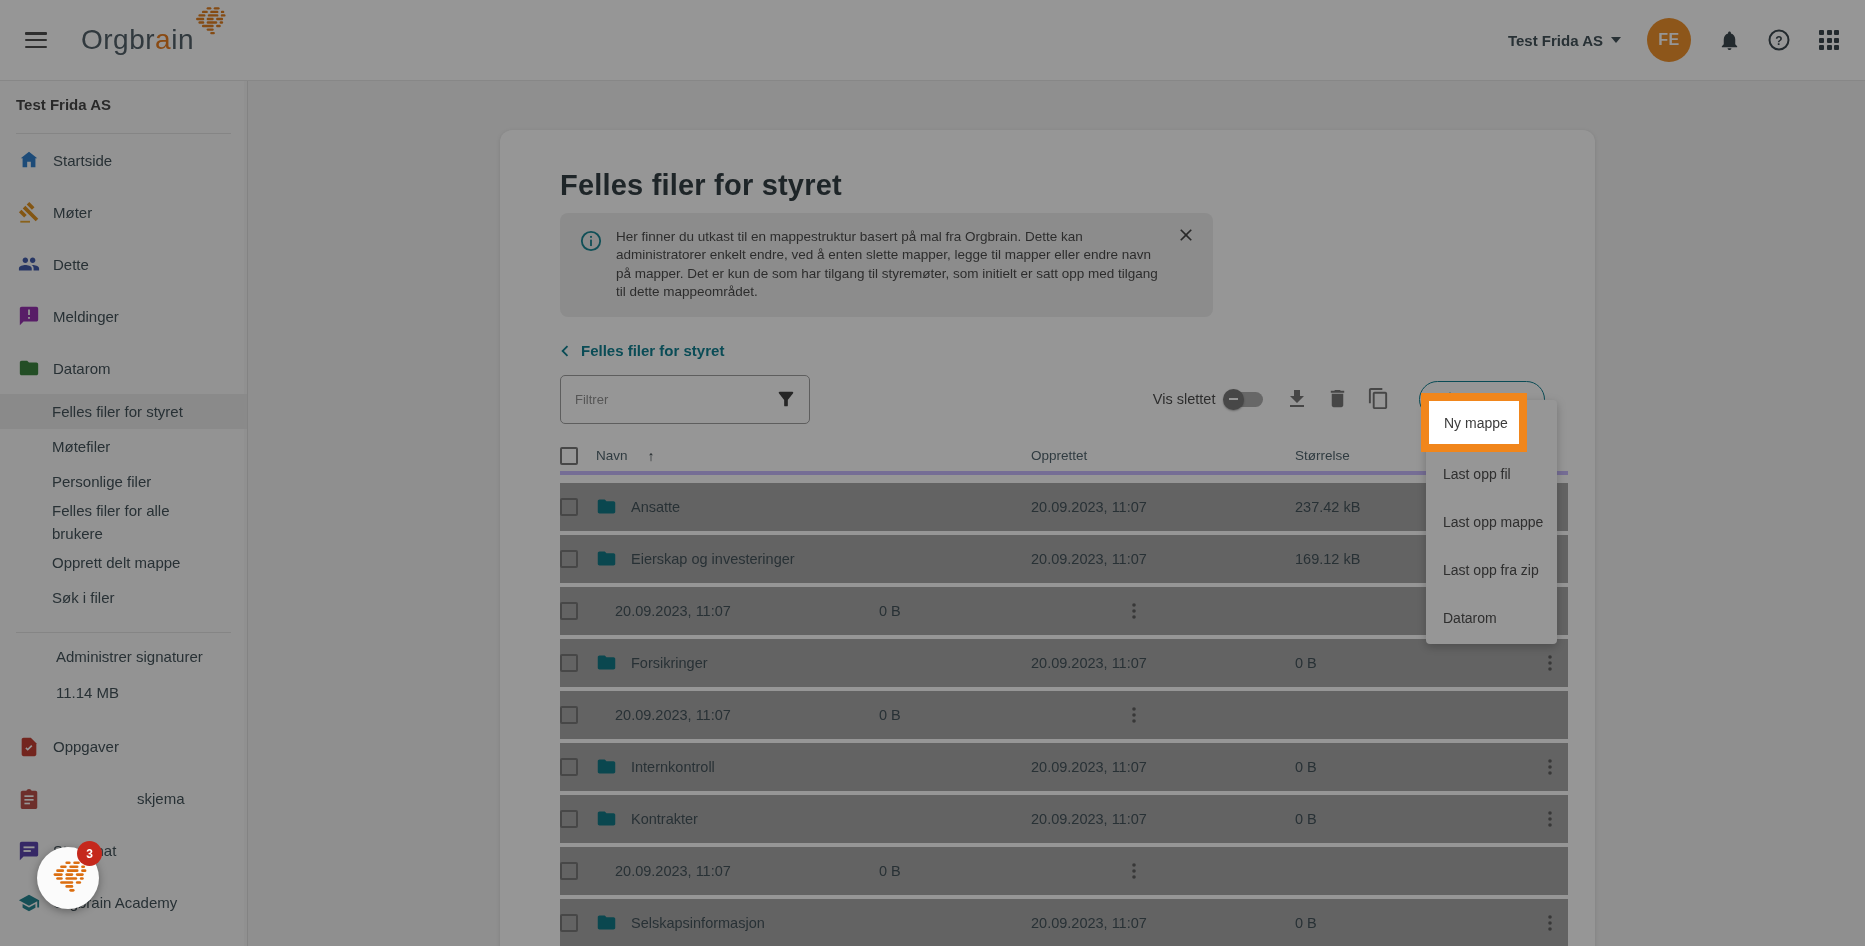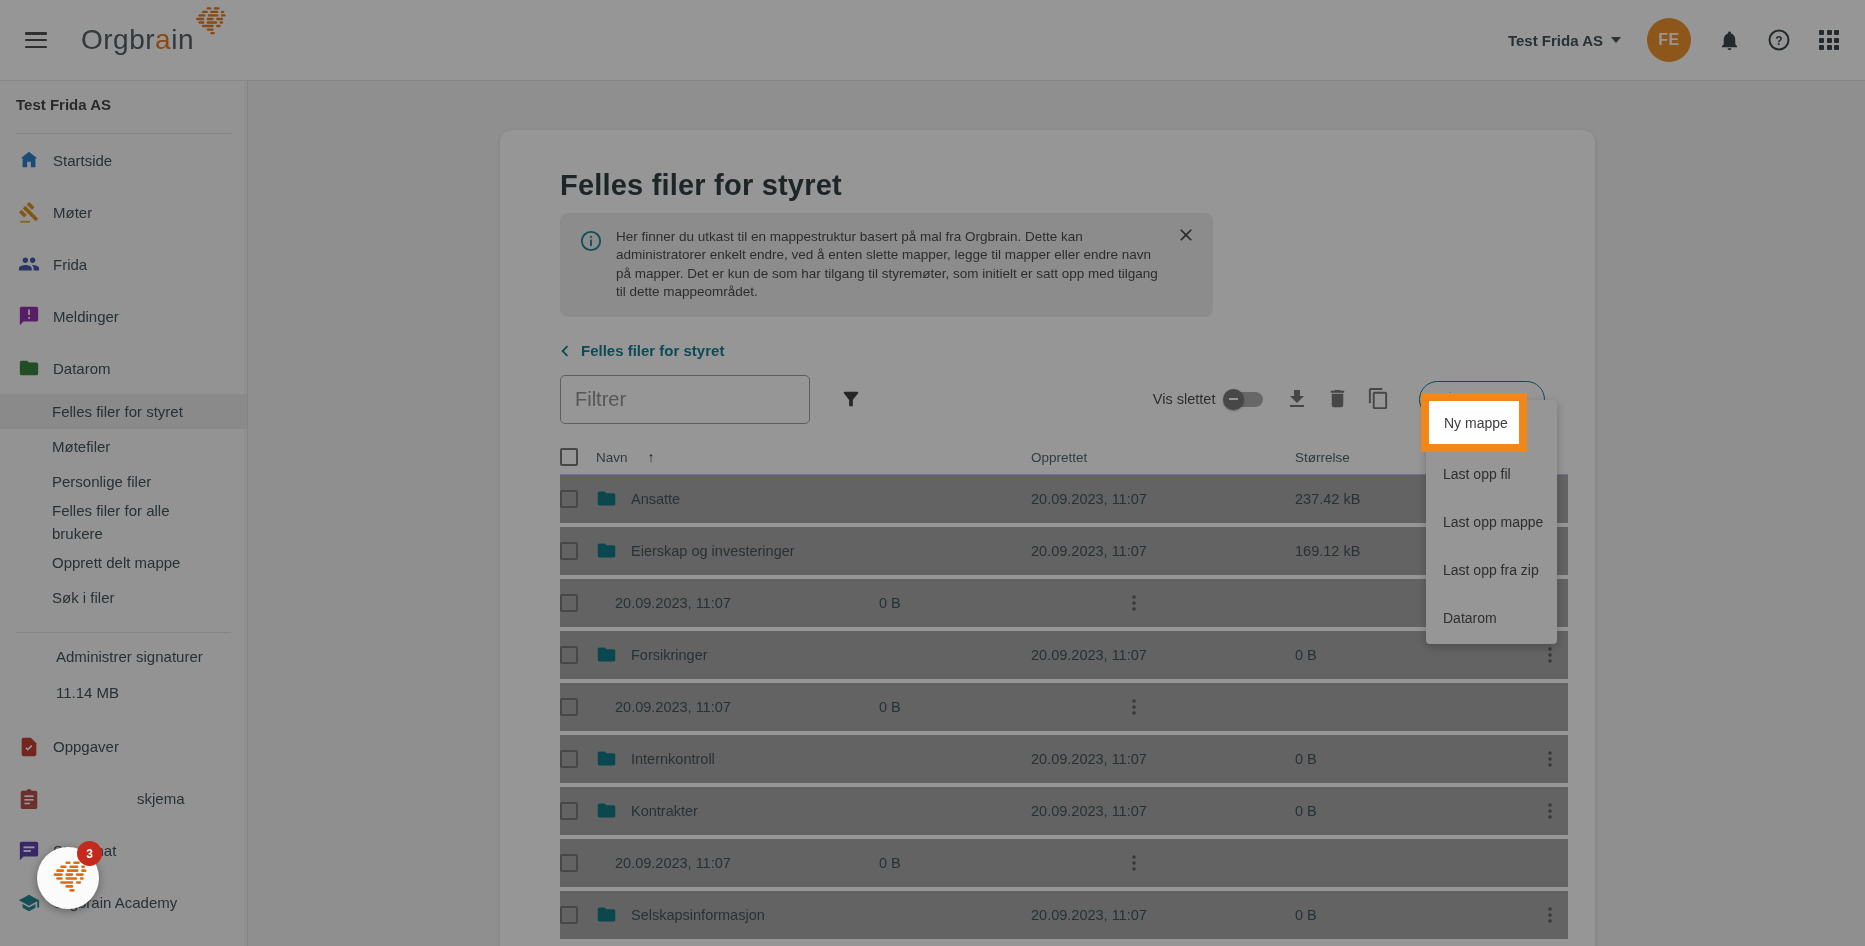--- a/index.html
+++ b/index.html
@@ -48,37 +48,37 @@
              display:flex; gap:14px; position:relative; }
   .infobox-text { width:545px; font-size:13.5px; line-height:1.37; color:#3f3f3f; }
   .info-icon { flex:0 0 22px; margin-left:6px; margin-top:2px; }
   .infobox-close { position:absolute; right:15px; top:12px; width:22px; height:22px; color:#3a3a3a; cursor:pointer; }
   .breadcrumb { margin-top:23px; display:flex; align-items:center; gap:5px; color:#00788A; font-weight:700;
                 font-size:15px; cursor:pointer; width:max-content; }
   .breadcrumb svg { margin-left:-6px; }
   .controls { margin-top:13px; width:985px; display:flex; align-items:center; }
   .filter-box { width:250px; height:49px; border:1px solid #9a9a9a; border-radius:5px; display:flex;
                 align-items:center; padding:0 12px 0 14px; background:#fff; }
-  .filter-box input { border:none; outline:none; flex:1; font-size:20px; font-family:"Liberation Sans",sans-serif; color:#333; background:transparent; }
+  .filter-box input { border:none; outline:none; flex:1; font-size:13px; font-family:"Liberation Sans",sans-serif; color:#333; background:transparent; }
   .filter-box input::placeholder { color:#8a8a8a; }
   .ctr-right { margin-left:auto; display:flex; align-items:center; }
   .vis-label { font-size:14.5px; color:#3f3f3f; }
   .switch { width:36px; height:15px; background:#a9a9a9; border-radius:8px; margin:0 22px 0 12px; position:relative; cursor:pointer; }
   .switch .thumb { position:absolute; left:-4px; top:-3px; width:21px; height:21px; border-radius:50%; background:#6f6f6f;
                    box-shadow:0 1px 2px rgba(0,0,0,0.35); display:flex; align-items:center; justify-content:center; }
   .switch .thumb i { width:9px; height:2px; background:#fff; display:block; }
   .tool-icon { width:24px; height:24px; color:#6e6e6e; margin-right:17px; cursor:pointer; }
   .btn-leggtil { margin-left:11px; height:37px; padding:0 21px; border:1.5px solid #00788A; border-radius:19px;
                  background:transparent; color:#00788A; font-size:14.5px; font-weight:700; display:flex;
                  align-items:center; gap:12px; cursor:pointer; font-family:"Liberation Sans",sans-serif; }
 
   
   .ftable { margin-top:17px; width:1008px; }
   .trow { display:flex; align-items:center; }
-  .thead { height:34px; border-bottom:1px solid #c4b5fd; font-size:13.5px; color:#455a64; }
+  .thead { height:34px; border-bottom:4px solid #c4b5fd; margin-bottom:8px; font-size:13.5px; color:#455a64; }
   .drow { height:48px; background:#a3a3a3; margin-bottom:4px; font-size:14.5px; color:#37474f; }
   .c-check { width:36px; display:flex; align-items:center; }
   .cbox { width:18px; height:18px; border:2px solid #6f6f6f; border-radius:2px; background:transparent; cursor:pointer; }
   .c-name { flex:1; display:flex; align-items:center; gap:14px; }
   .c-name .ficon { width:21px; height:21px; }
   .c-created { width:264px; padding-left:19px; }
   .c-size { width:256px; padding-left:19px; }
   .c-kebab { width:36px; display:flex; justify-content:center; }
   .kebab { width:24px; height:24px; color:#555; cursor:pointer; }
   .sort-arrow { font-size:14px; color:#263238; margin-left:6px; font-weight:700; }
@@ -192,21 +192,21 @@
         </svg>
       </span>
     <span>Møter</span>
   </div>
   <div class="nav-item">
     <span class="nico">
       <svg width="22" height="22" viewBox="0 0 24 24" fill="#3651A5">
           <path d="M16 11c1.66 0 2.99-1.34 2.99-3S17.66 5 16 5s-3 1.34-3 3 1.34 3 3 3zm-8 0c1.66 0 2.99-1.34 2.99-3S9.66 5 8 5 5 6.34 5 8s1.34 3 3 3zm0 2c-2.33 0-7 1.17-7 3.5V19h14v-2.5C15 14.17 10.33 13 8 13zm8 0c-.29 0-.62.02-.97.05 1.16.84 1.97 1.97 1.97 3.45V19h6v-2.5c0-2.33-4.67-3.5-7-3.5z"></path>
         </svg>
       </span>
-    <span>Frida</span>
+    <span>Dette</span>
   </div>
   <div class="nav-item">
     <span class="nico">
       <svg width="22" height="22" viewBox="0 0 24 24" fill="#8E24AA">
           <path d="M20 2H4c-1.1 0-2 .9-2 2v18l4-4h14c1.1 0 2-.9 2-2V4c0-1.1-.9-2-2-2zm-7 9h-2V5h2v6zm0 4h-2v-2h2v2z"></path>
         </svg>
       </span>
     <span>Meldinger</span>
   </div>
   <div class="nav-item">

